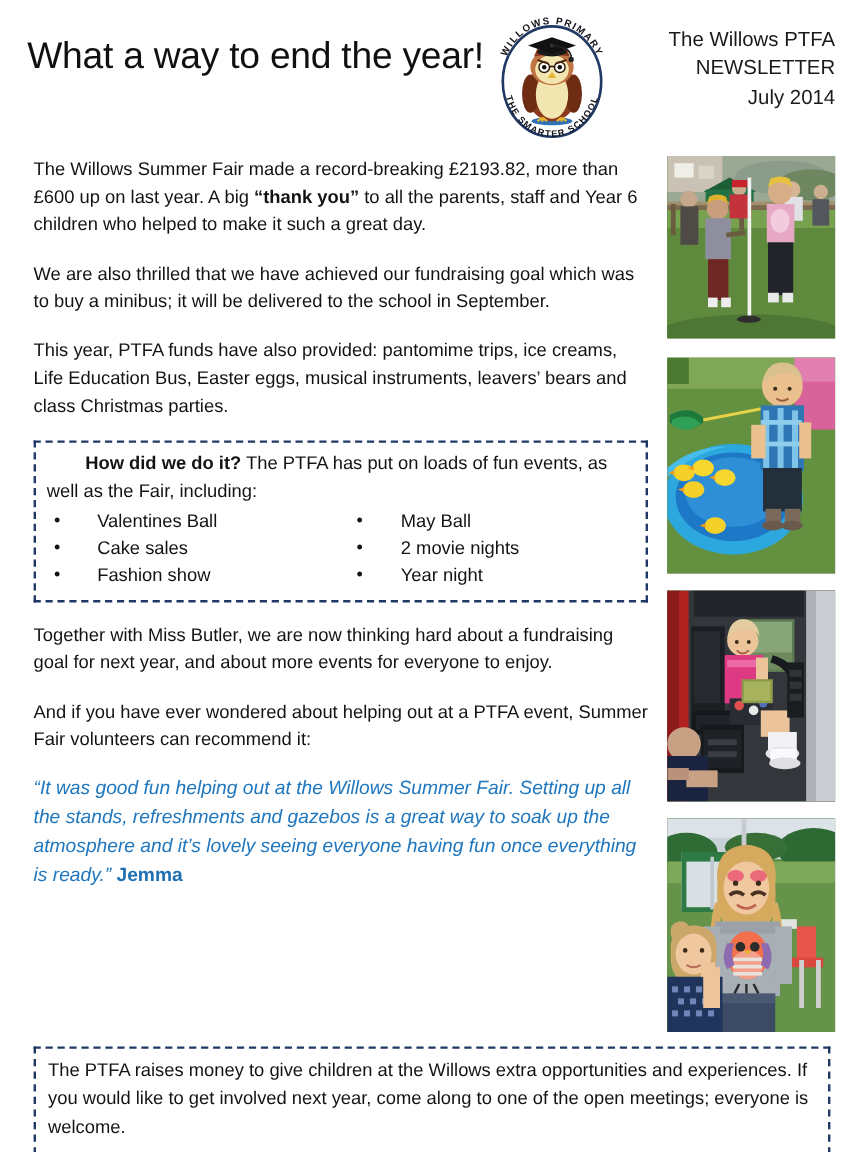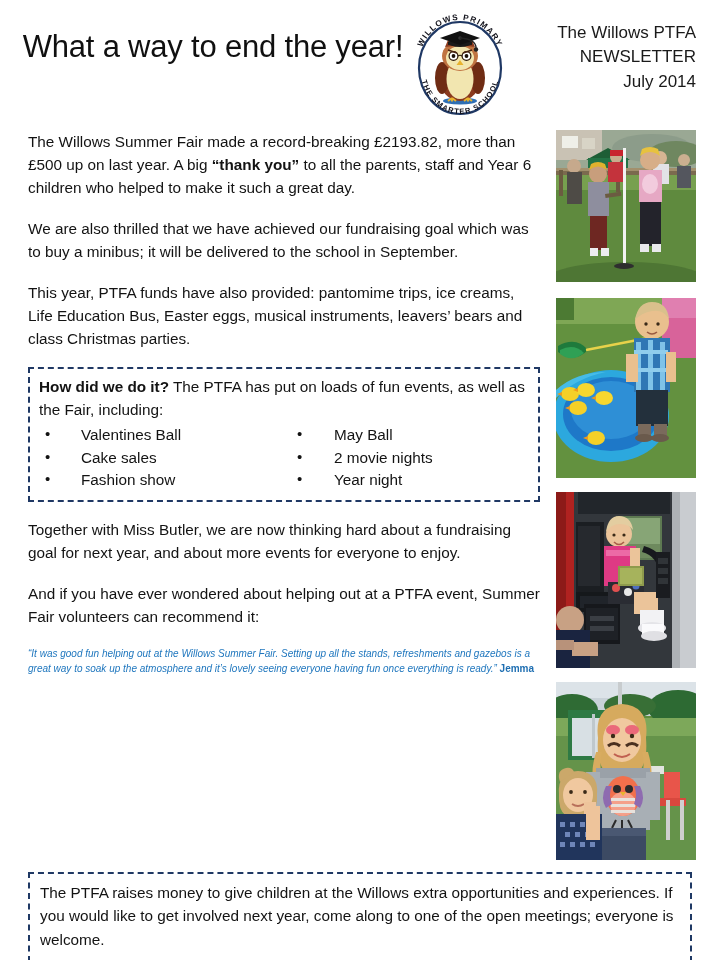--- a/index.html
+++ b/index.html
@@ -79,21 +79,21 @@
     margin: 0 0 16px 0;
     background: #ffffff;
     box-sizing: border-box;
   }
   .callout .lead {
     font-size: 15.3px;
     line-height: 1.50;
     color: #131313;
     margin: 0;
   }
-  .callout .lead b { font-weight: bold; }
+  .callout .lead b { font-weight: bold; margin-left: 32px; }
 
   .bullet-cols {
     display: flex;
     margin-top: 2px;
   }
   .bullet-cols ul {
     list-style: none;
     margin: 0;
     padding: 0;
     flex: 0 0 50%;
@@ -111,21 +111,21 @@
     left: 6px;
     top: -1px;
     font-size: 15px;
     color: #131313;
   }
   .bullet-cols ul.col2 li { padding-left: 50px; }
   .bullet-cols ul.col2 li::before { left: 13px; }
 
   
   .quote {
-    font-size: 10px;
+    font-size: 16px;
     line-height: 1.50;
     font-style: italic;
     color: #2077BE;
     margin: 0 0 20px 0;
   }
   .quote .attrib {
     font-style: normal;
     font-weight: bold;
     color: #1F6FB2;
   }
@@ -226,21 +226,21 @@
 
   <div id="masthead">
     <span class="mline">The Willows PTFA</span>
     <span class="mline">NEWSLETTER</span>
     <span class="mline">July 2014</span>
   </div>
 </div>
 
 <div id="left-col">
 
-  <p class="para"><span>The Willows Summer Fair made a record-breaking £2193.82, more than £500 up on last year. A big </span><b>“thank you”</b><span> to all the parents, staff and Year 6 children who helped to make it such a great day.</span></p>
+  <p class="para"><span>The Willows Summer Fair made a record-breaking £2193.82, more than £600 up on last year. A big </span><b>“thank you”</b><span> to all the parents, staff and Year 6 children who helped to make it such a great day.</span></p>
 
   <p class="para">We are also thrilled that we have achieved our fundraising goal which was to buy a minibus; it will be delivered to the school in September.</p>
 
   <p class="para tight">This year, PTFA funds have also provided: pantomime trips, ice creams, Life Education Bus, Easter eggs, musical instruments, leavers’ bears and class Christmas parties.</p>
 
   <div class="callout">
     <p class="lead"><b>How did we do it?</b><span> The PTFA has put on loads of fun events, as well as the Fair,  including:</span></p>
     <div class="bullet-cols">
       <ul class="col1">
         <li>Valentines Ball</li>

